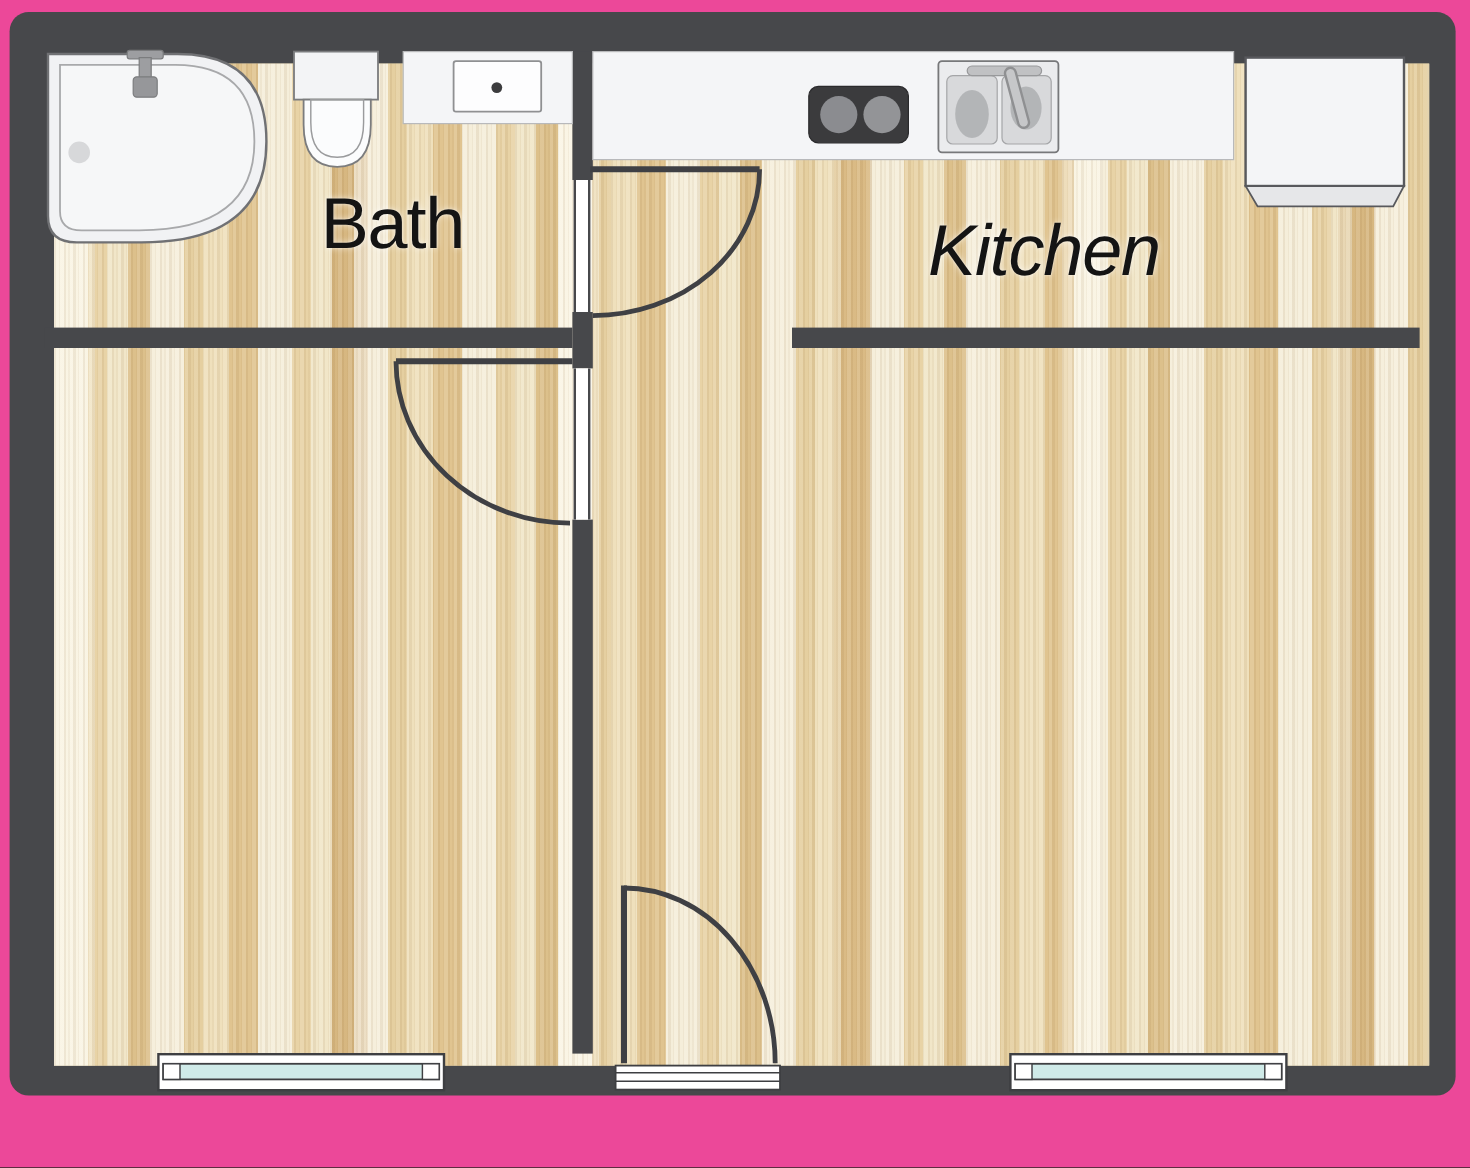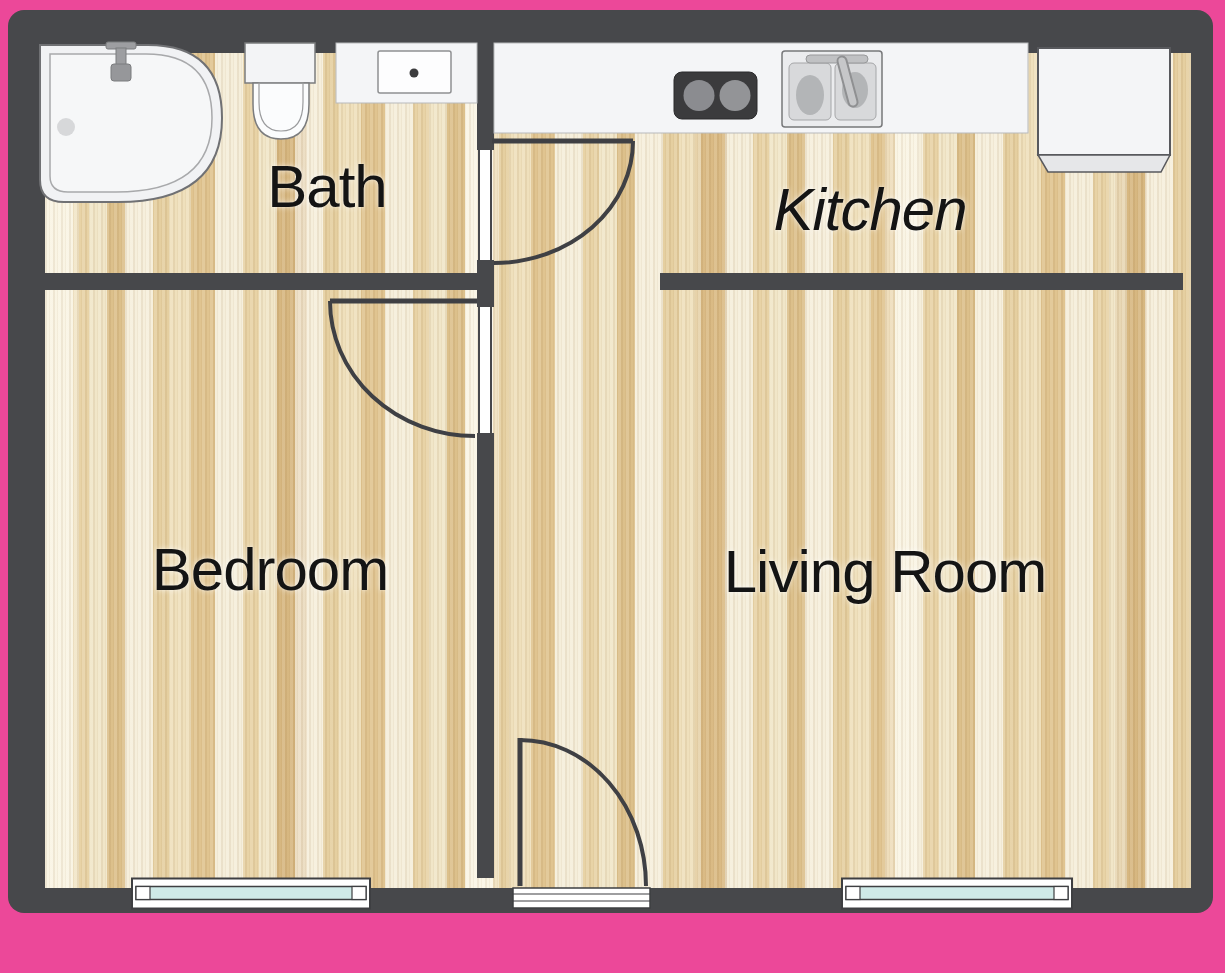--- a/index.html
+++ b/index.html
@@ -127,16 +127,14 @@
     <g>
       <rect x="842" y="878.5" width="230" height="30" fill="#ffffff" stroke="#3e3f42" stroke-width="2"></rect>
       <rect x="846" y="886.5" width="222" height="13" fill="#cfeae8" stroke="#3e3f42" stroke-width="1.5"></rect>
       <rect x="846" y="886.5" width="14" height="13" fill="#ffffff" stroke="#3e3f42" stroke-width="1.2"></rect>
       <rect x="1054" y="886.5" width="14" height="13" fill="#ffffff" stroke="#3e3f42" stroke-width="1.2"></rect>
     </g>
   </svg>
 
   <div class="room-label" style="left:327px;top:186px;">Bath</div>
   <div class="room-label" style="left:870px;top:209px;font-style:italic;">Kitchen</div>
-  <div class="room-label" style="left:270px;top:569px;">Bedroom</div>
-  <div class="room-label" style="left:885px;top:571px;">Living Room</div>
 
 </div>
 
 </body></html>

